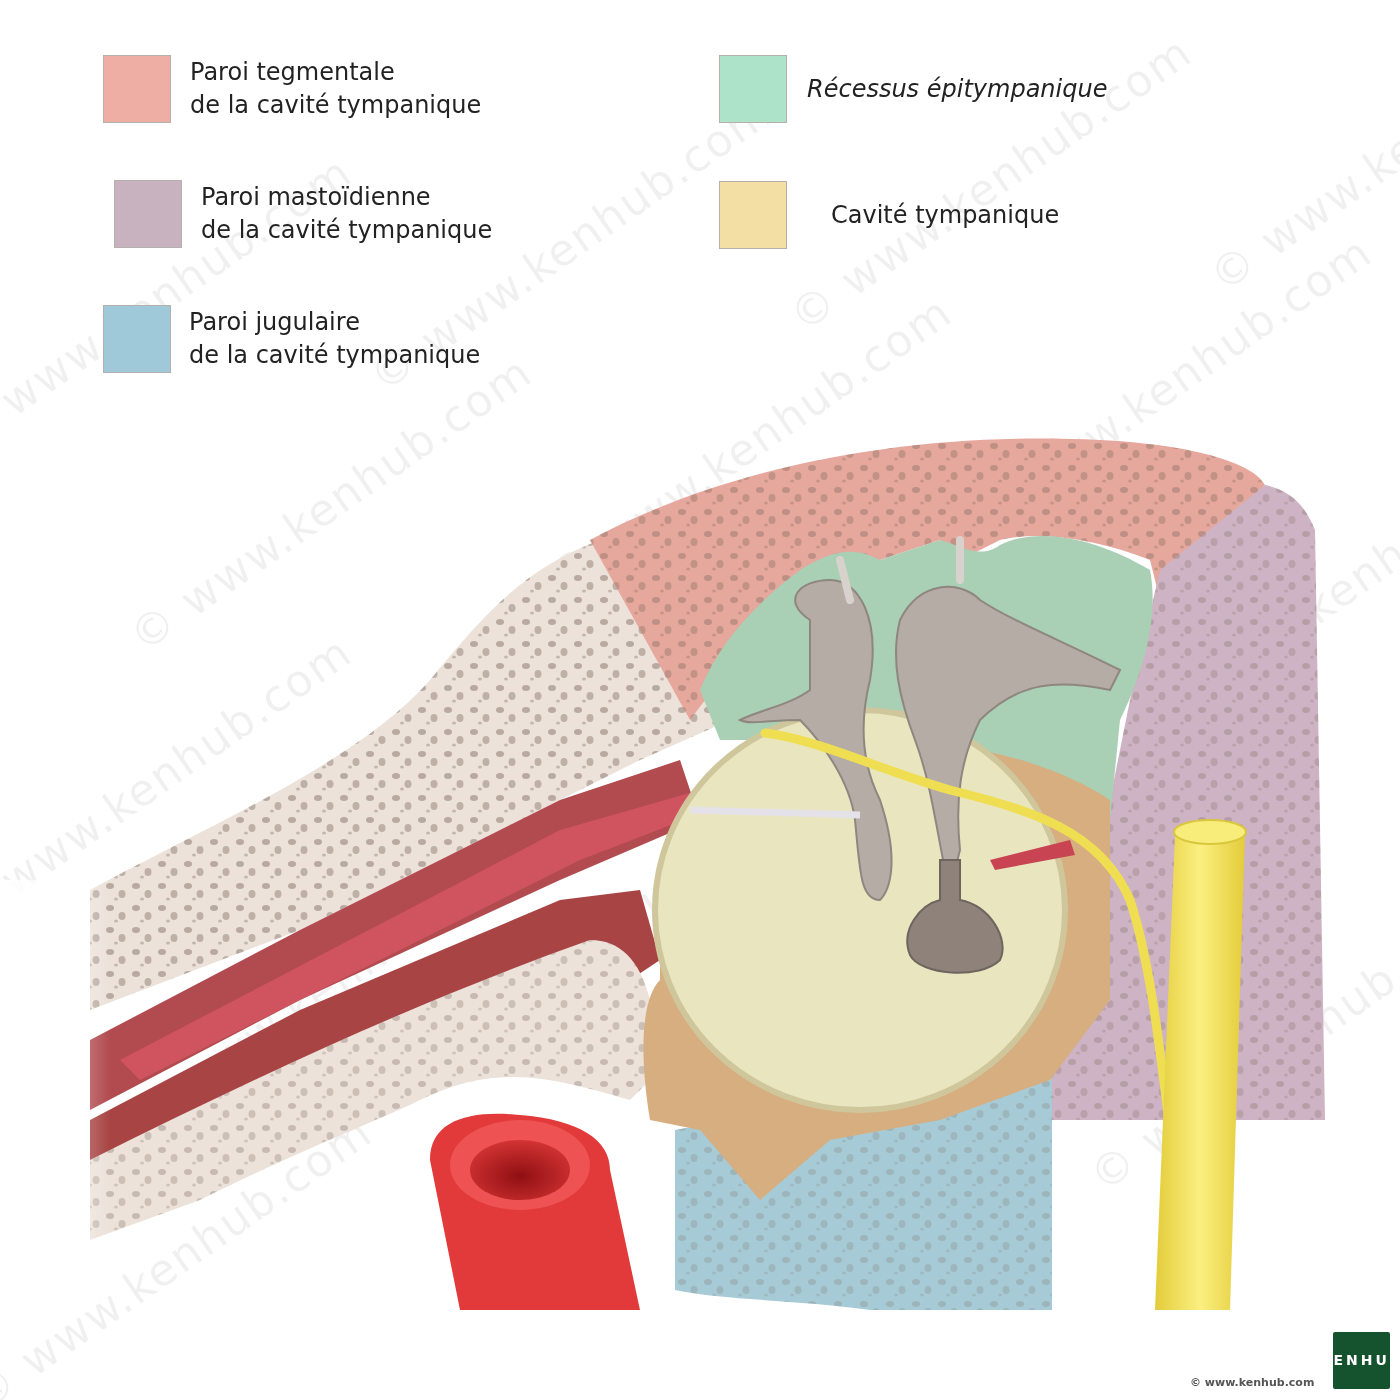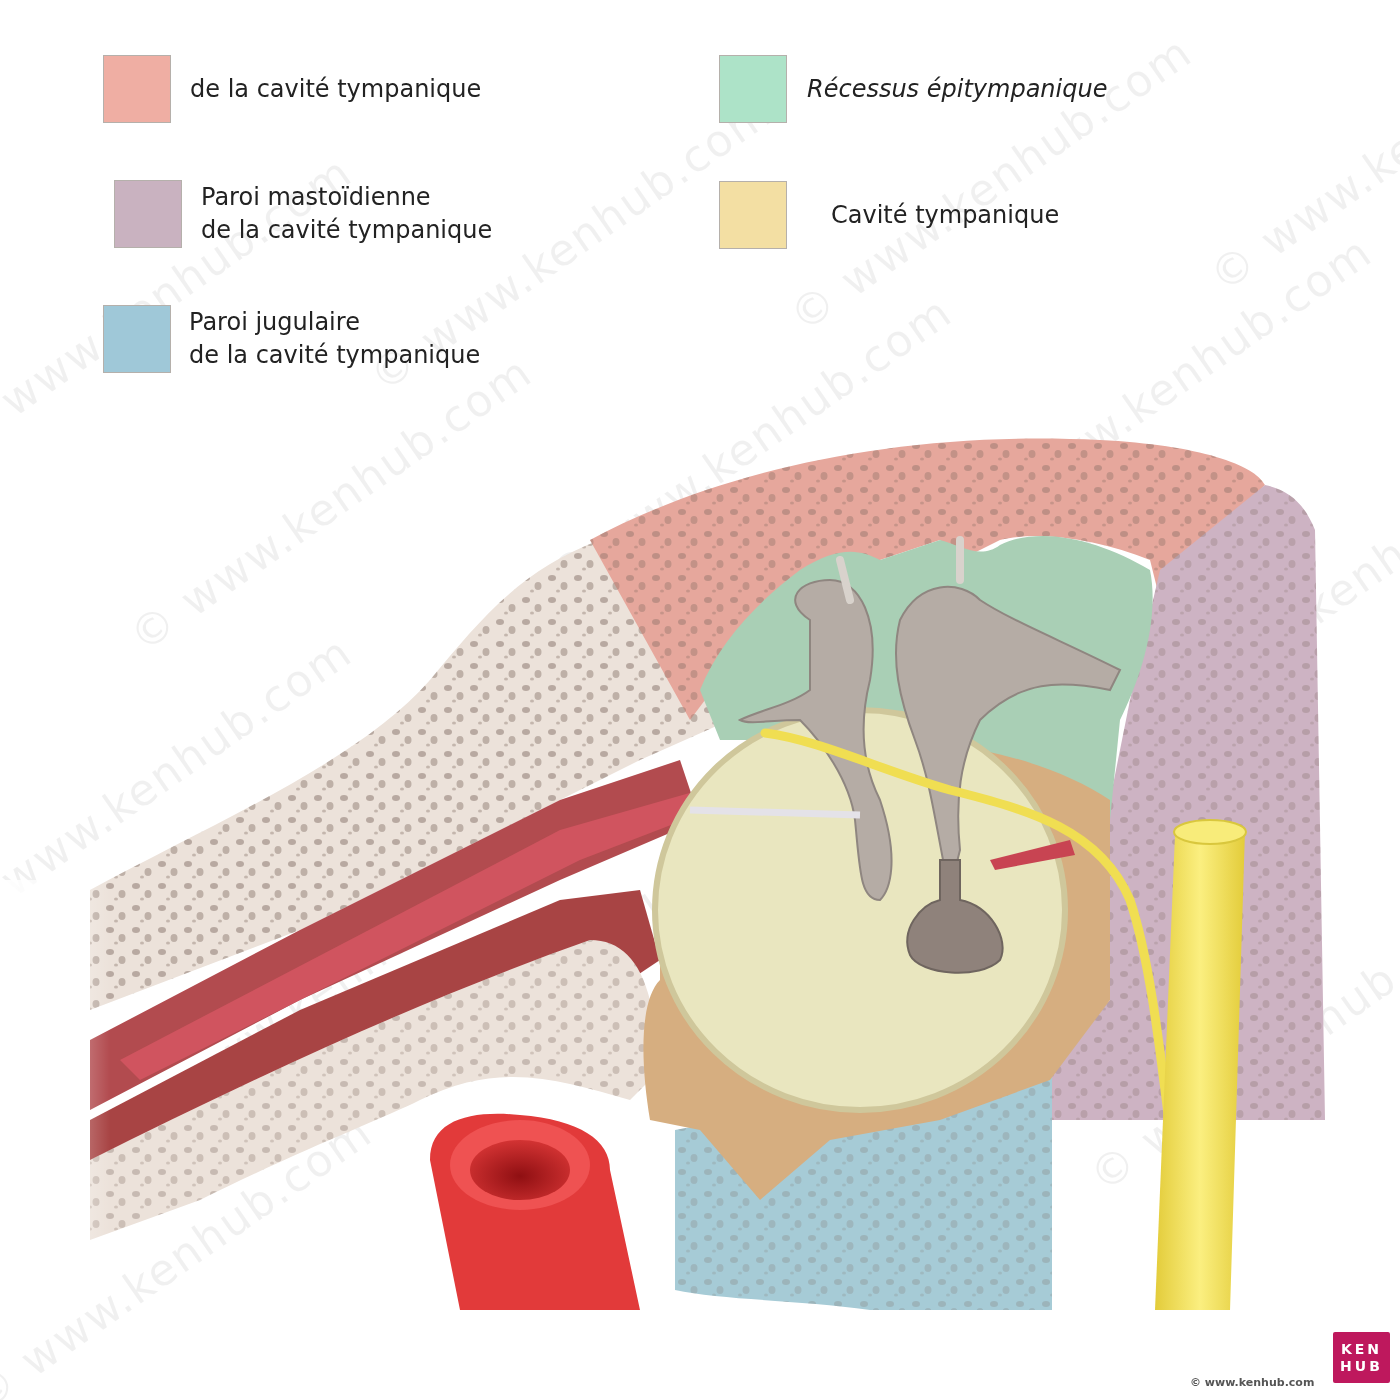--- a/index.html
+++ b/index.html
@@ -6,23 +6,23 @@
   body { width:1400px; height:1400px; position:relative; overflow:hidden;
          font-family:"DejaVu Sans", sans-serif; color:#1a1a1a; }
   .watermark { position:absolute; inset:0; pointer-events:none; overflow:hidden; }
   .watermark span { position:absolute; white-space:nowrap; font-size:44px; color:rgba(0,0,0,0.06);
          transform:rotate(-35deg); transform-origin:left top; letter-spacing:2px; }
   .legend-item { position:absolute; display:flex; align-items:center; }
   .swatch { width:68px; height:68px; border:1px solid #b5b0ab; box-sizing:border-box; flex:0 0 auto; }
   .legend-text { margin-left:18px; font-size:24px; line-height:33px; color:#222; }
   .legend-text div { white-space:nowrap; }
   svg.illus { position:absolute; left:0; top:0; }
-  .logo { position:absolute; left:1333px; top:1332px; width:57px; height:51px; background:#be185d;
+  .logo { position:absolute; left:1333px; top:1332px; width:57px; height:57px; background:#14532d;
           border-radius:2px; color:#fff; font-size:14px; font-weight:bold; letter-spacing:3px;
-          display:flex; flex-direction:column; align-items:center; justify-content:center; line-height:17px; }
+          display:flex; flex-direction:row; align-items:center; justify-content:center; line-height:17px; }
   .copyright { position:absolute; left:1190px; top:1376px; font-size:11px; color:#555; font-weight:bold; }
 </style>
 </head>
 <body>
 
 <div class="watermark">
   <span style="left:-60px;top:420px;">© www.kenhub.com</span>
   <span style="left:120px;top:620px;">© www.kenhub.com</span>
   <span style="left:300px;top:800px;">© www.kenhub.com</span>
   <span style="left:480px;top:1000px;">© www.kenhub.com</span>
@@ -37,20 +37,21 @@
   <span style="left:1140px;top:700px;">© www.kenhub.com</span>
   <span style="left:1200px;top:260px;">© www.kenhub.com</span>
   <span style="left:-60px;top:900px;">© www.kenhub.com</span>
   <span style="left:120px;top:1100px;">© www.kenhub.com</span>
   <span style="left:-40px;top:1380px;">© www.kenhub.com</span>
 </div>
 
 <div class="legend-item" style="left:103px;top:55px;">
   <div class="swatch" style="background:#efaea3"></div>
   <div class="legend-text" style="margin-left:19px">
+    <div>Paroi tegmentale</div>
     <div>de la cavité tympanique</div>
   </div>
 </div>
 <div class="legend-item" style="left:114px;top:180px;">
   <div class="swatch" style="background:#c9b2c0"></div>
   <div class="legend-text" style="margin-left:19px">
     <div>Paroi mastoïdienne</div>
     <div>de la cavité tympanique</div>
   </div>
 </div>

